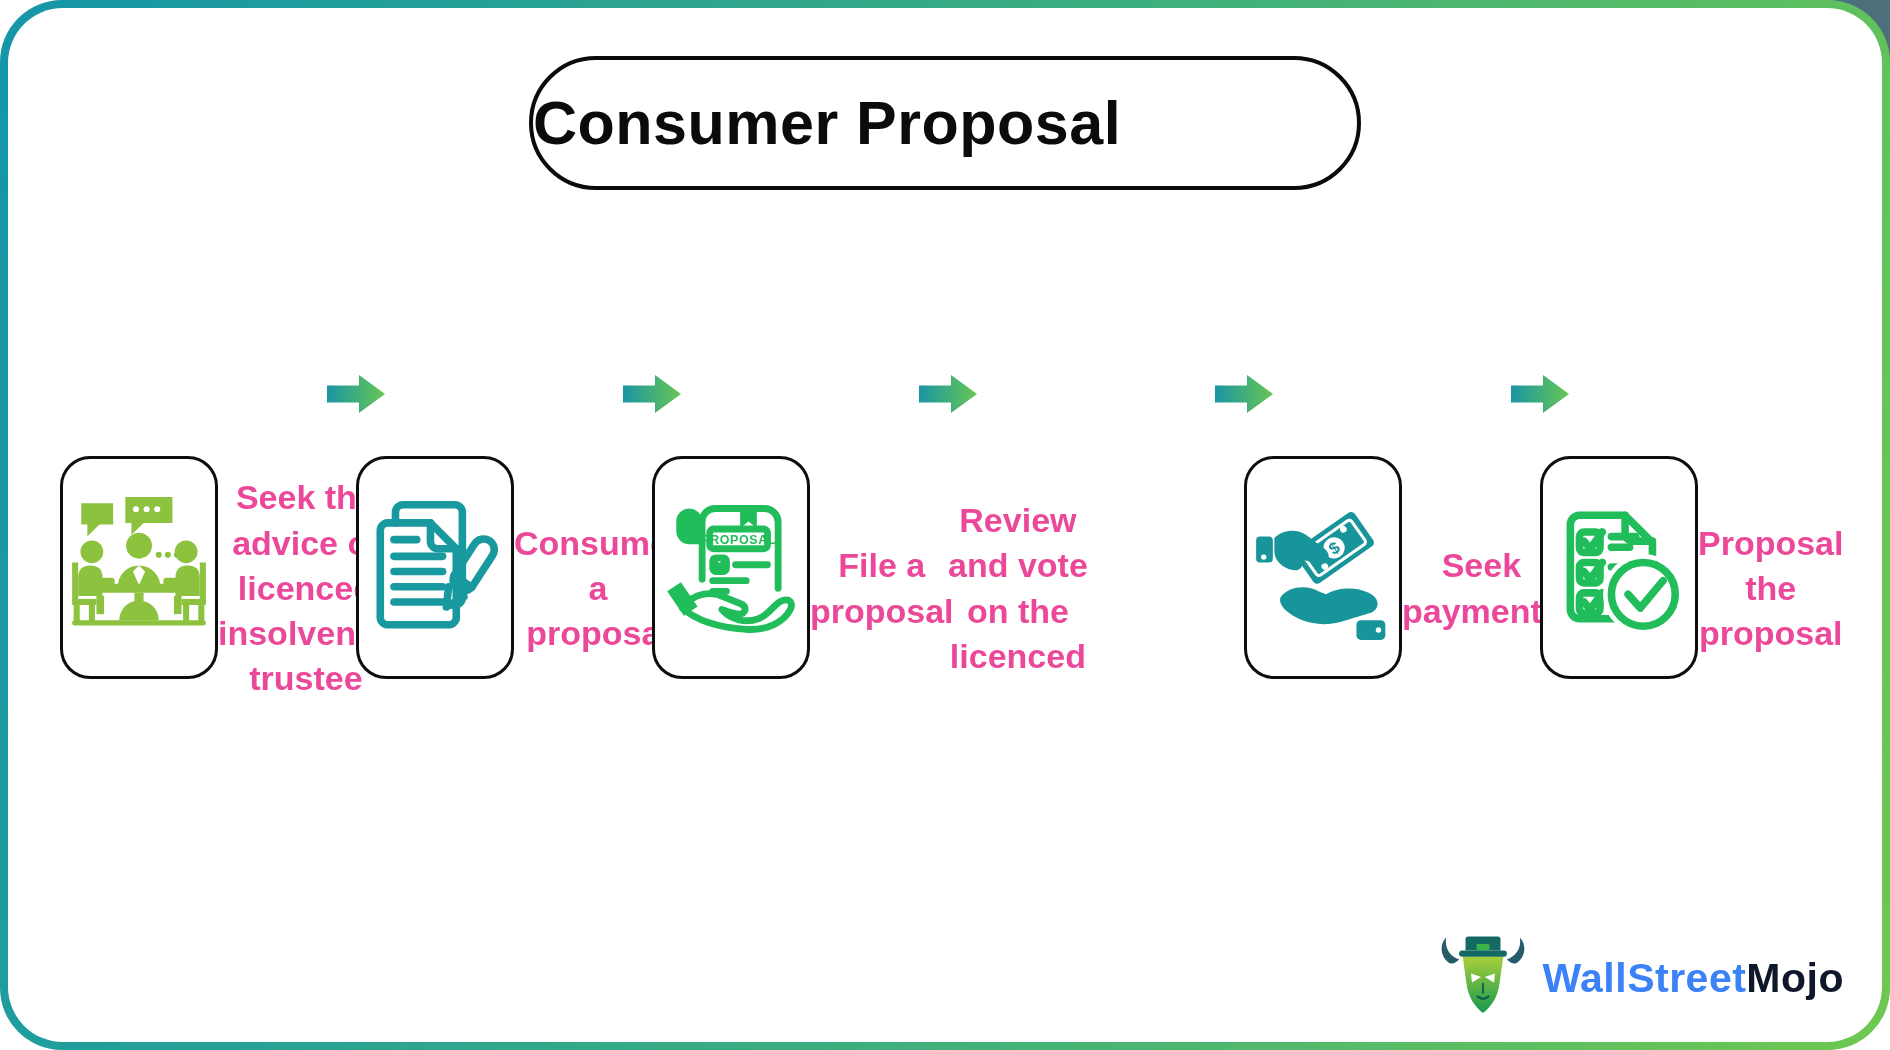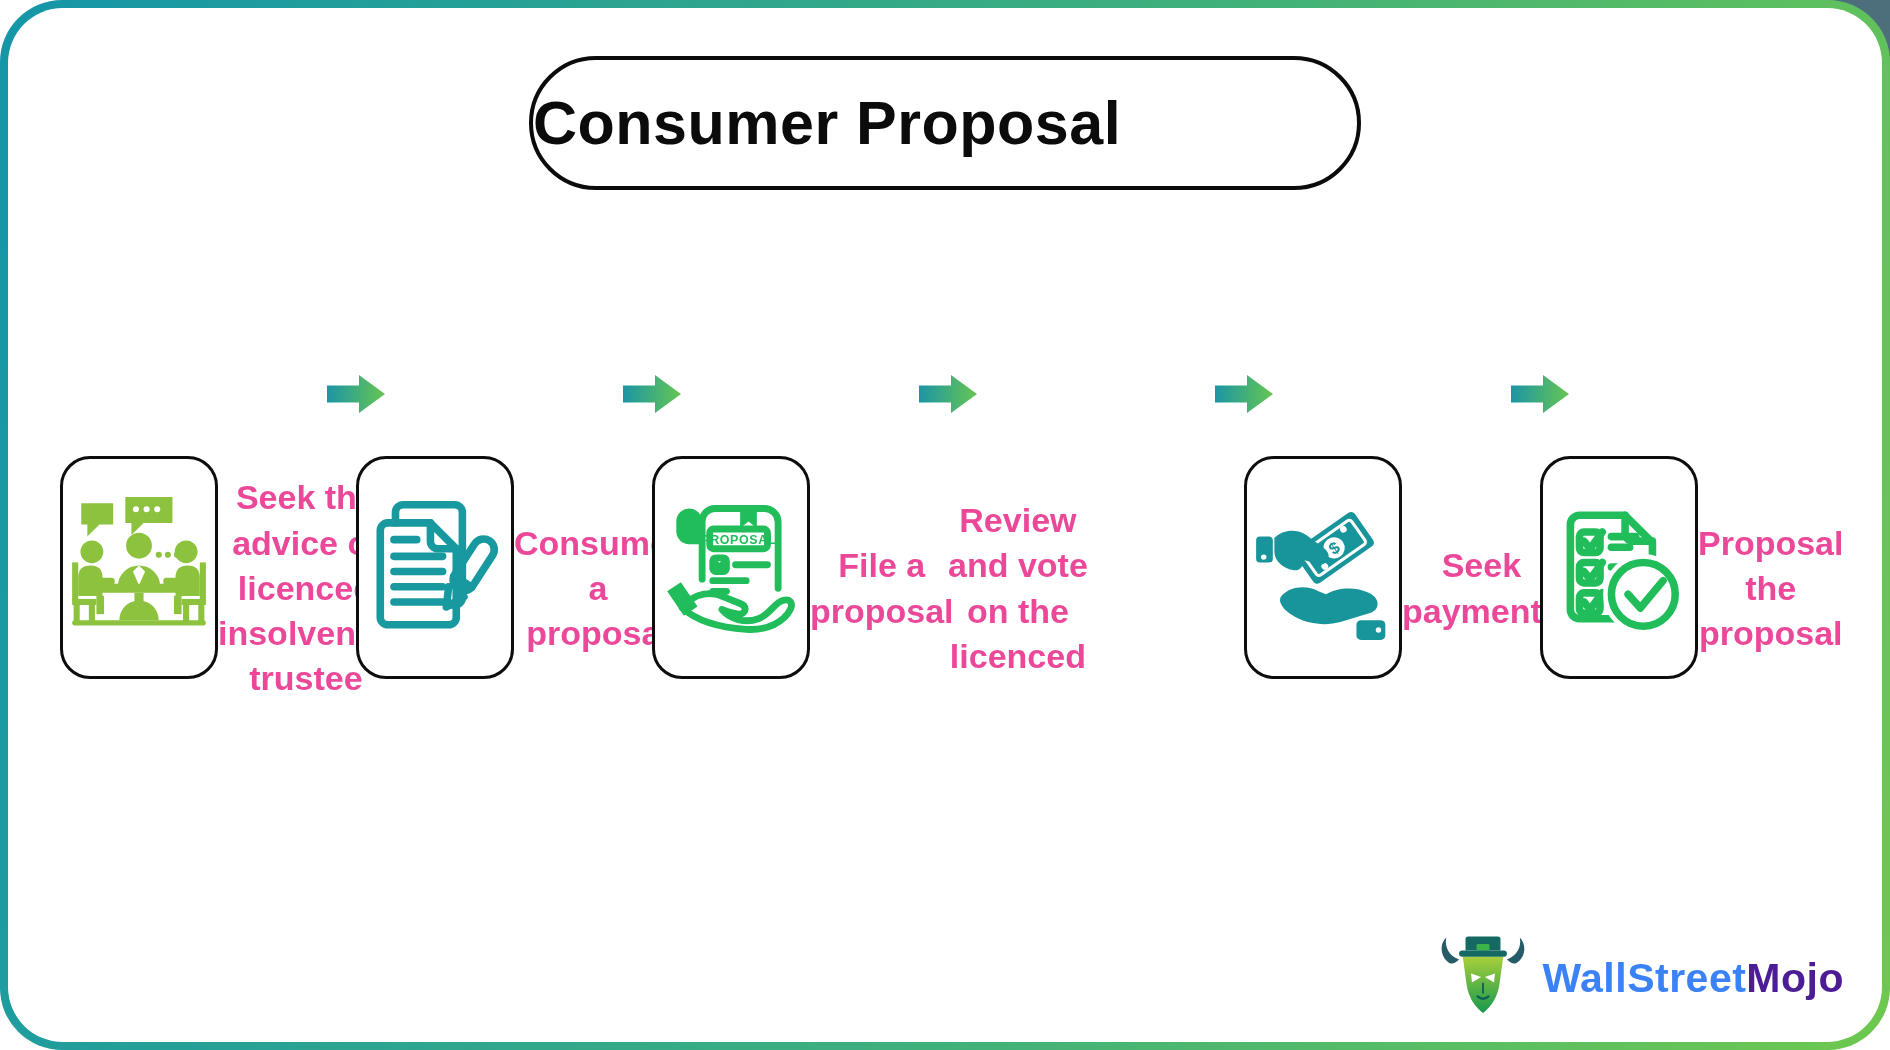--- a/index.html
+++ b/index.html
@@ -37,21 +37,21 @@
   .box svg{width:152px;height:152px;}
   .label{
     margin-top:43px;font-size:34px;font-weight:700;color:#ec4899;
     text-align:center;line-height:1.33;white-space:pre-line;
   }
   .arrow{position:absolute;top:88px;width:58px;height:38px;}
   .logo{position:absolute;right:46px;bottom:26px;display:flex;align-items:center;gap:12px;}
   .logo svg{width:94px;height:92px;}
   .wordmark{font-size:41px;font-weight:800;letter-spacing:.5px;}
   .wm1{color:#3b82f6;}
-  .wm2{color:#4c1d95;}
+  .wm2{color:#0f172a;}
   .svg-defs{position:absolute;width:0;height:0;}
 </style>
 </head>
 <body>
 
 <svg class="svg-defs" aria-hidden="true">
   <defs>
     <linearGradient id="arrowGrad" x1="0" y1="0" x2="1" y2="0">
       <stop offset="0" stop-color="#1B95A4"></stop>
       <stop offset="1" stop-color="#67C653"></stop>

